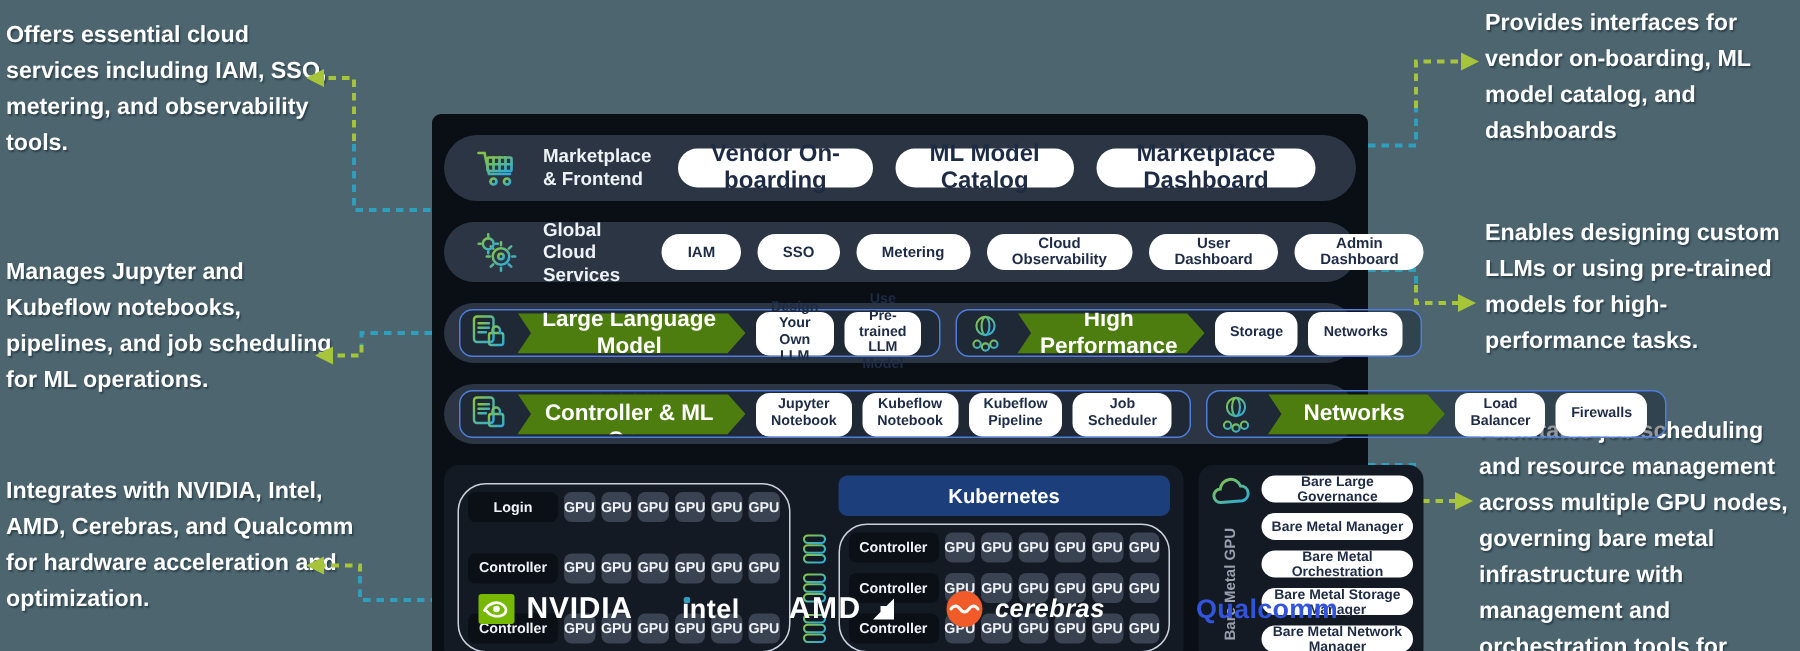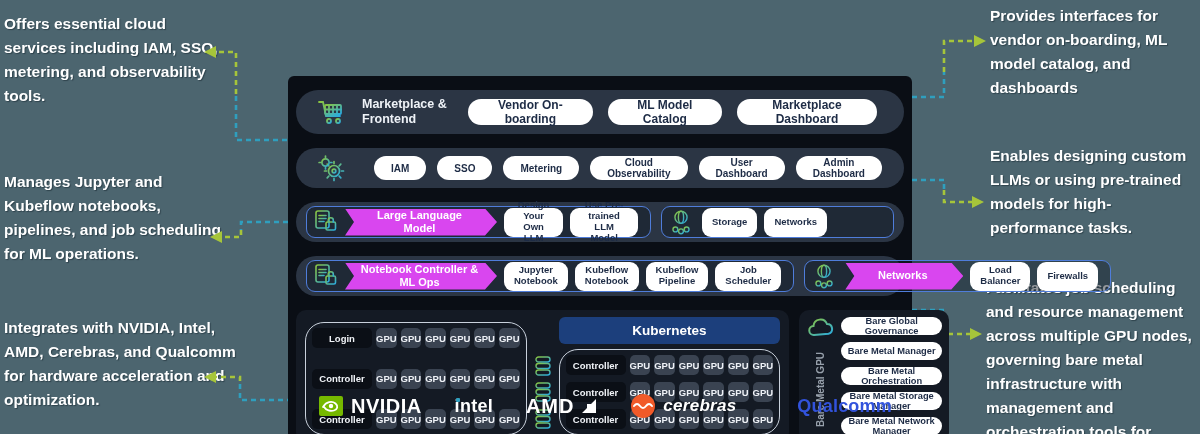--- a/index.html
+++ b/index.html
@@ -28,30 +28,30 @@
          padding:14px 8px;display:flex;flex-direction:column;gap:14px;}
   .row{background:#2b3544;border-radius:22px;display:flex;align-items:center;flex:0 0 auto;}
   .row1{height:44px;padding:0 12px 0 20px;}
   .row2{height:40px;padding:0 12px 0 20px;}
   .row-label{width:118px;margin-left:16px;font-size:12.5px;font-weight:700;color:#eef2f7;line-height:1.2;}
   .pills{display:flex;align-items:center;}
   .row1 .pills{margin-left:6px;}
   .row2 .pills{margin-left:28px;}
   .pill{background:#ffffff;color:#1d2b45;font-weight:700;display:flex;align-items:center;
         justify-content:center;text-align:center;white-space:pre-line;}
-  .pills-lg .pill{height:26px;border-radius:14px;padding:0 17px;font-size:12px;margin-right:15px;}
+  .pills-lg .pill{height:26px;border-radius:14px;padding:0 17px;font-size:16px;margin-right:15px;}
   .pills-md .pill{height:24px;border-radius:13px;padding:0 17px;font-size:10px;margin-right:11px;}
 
   .banner-row{height:40px;background:#2b3544;border-radius:22px;display:flex;
               align-items:center;gap:10px;padding:0 10px;}
   .bluebox{border:1.5px solid #4f7ddb;border-radius:9px;height:32px;display:flex;
            align-items:center;padding:0 5px;gap:7px;background:rgba(18,26,38,.45);box-sizing:border-box;}
   .bluebox.bleft{flex:1 1 auto;}
   .bluebox.bright{flex:0 0 233px;}
-  .banner{background:#d946ef;color:#fff;font-size:11px;font-weight:700;line-height:1.2;
+  .banner{background:#4d7c0f;color:#fff;font-size:15px;font-weight:700;line-height:1.2;
           height:27px;display:flex;align-items:center;justify-content:center;text-align:center;
           padding:0 18px 0 15px;box-sizing:border-box;
           clip-path:polygon(0 0,calc(100% - 12px) 0,100% 50%,calc(100% - 12px) 100%,0 100%,9px 50%);}
   .banner.w-lg{flex:0 0 152px;}
   .banner.w-sm{flex:0 0 118px;}
   .pills-sm .pill{height:29px;border-radius:9px;padding:0 10px;font-size:9.5px;
                   line-height:1.15;margin-right:7px;}
 
   
   .bottom{flex:1 1 auto;display:flex;gap:10px;}
@@ -159,20 +159,21 @@
   <div class="row row2">
     <span>
       <svg width="30" height="30" viewBox="0 0 30 30" fill="none" stroke="url(#gb)" stroke-width="1.7" stroke-linecap="round">
         <circle cx="18" cy="18" r="5.5"></circle>
           <circle cx="18" cy="18" r="1.8"></circle>
         <path d="M18 10.5 v-2 M18 25.5 v2 M10.5 18 h-2 M25.5 18 h2 M12.8 12.8 l-1.6 -1.6 M23.2 23.2 l1.6 1.6 M23.2 12.8 l1.6 -1.6 M12.8 23.2 l-1.6 1.6"></path>
         <circle cx="9.5" cy="9.5" r="3.6"></circle>
         <path d="M9.5 4.5 v-1.4 M9.5 14.5 v1.4 M4.5 9.5 h-1.4 M14.5 9.5 h1.4"></path>
       </svg>
     </span>
+    <span class="row-label">Global Cloud Services</span>
     <span class="pills pills-md">
         <span class="pill">IAM</span>
         <span class="pill">SSO</span>
         <span class="pill">Metering</span>
         <span class="pill">Cloud Observability</span>
         <span class="pill">User Dashboard</span>
         <span class="pill">Admin Dashboard</span>
       </span>
   </div>
 
@@ -196,20 +197,21 @@
       <span>
         <svg width="28" height="28" viewBox="0 0 30 30" fill="none" stroke="url(#gb)" stroke-width="1.5" stroke-linecap="round">
           <circle cx="15" cy="10" r="6.5"></circle>
             <ellipse cx="15" cy="10" rx="2.8" ry="6.5"></ellipse>
             <path d="M8.5 10 h13"></path>
           <circle cx="9" cy="23" r="2.6"></circle>
             <circle cx="15" cy="25" r="2.6"></circle>
             <circle cx="21" cy="23" r="2.6"></circle>
         </svg>
       </span>
+      <span class="banner w-sm">High Performance</span>
       <span class="pills pills-sm">
           <span class="pill">Storage</span>
           <span class="pill">Networks</span>
         </span>
     </div>
   </div>
 
   <div class="banner-row">
     <div class="bluebox bleft">
       <span>
@@ -334,21 +336,21 @@
     <div class="bm-panel">
       <div class="bm-left">
         <span>
           <svg width="30" height="26" viewBox="0 0 30 26" fill="none" stroke="url(#gb)" stroke-width="2" stroke-linecap="round">
             <path d="M8 20 a4.5 4.5 0 0 1 -0.5 -9 A7 7 0 0 1 21 9 a5 5 0 0 1 1.5 9.8 L8 20"></path>
           </svg>
         </span>
         <span class="bm-label">Bare Metal GPU</span>
       </div>
       <div class="bm-pills">
-          <span class="pill">Bare Global Governance</span>
+          <span class="pill">Bare Large Governance</span>
           <span class="pill">Bare Metal Manager</span>
           <span class="pill">Bare Metal Orchestration</span>
           <span class="pill">Bare Metal Storage Manager</span>
           <span class="pill">Bare Metal Network Manager</span>
         </div>
     </div>
   </div>
 </div>
 
 <div id="logos">

